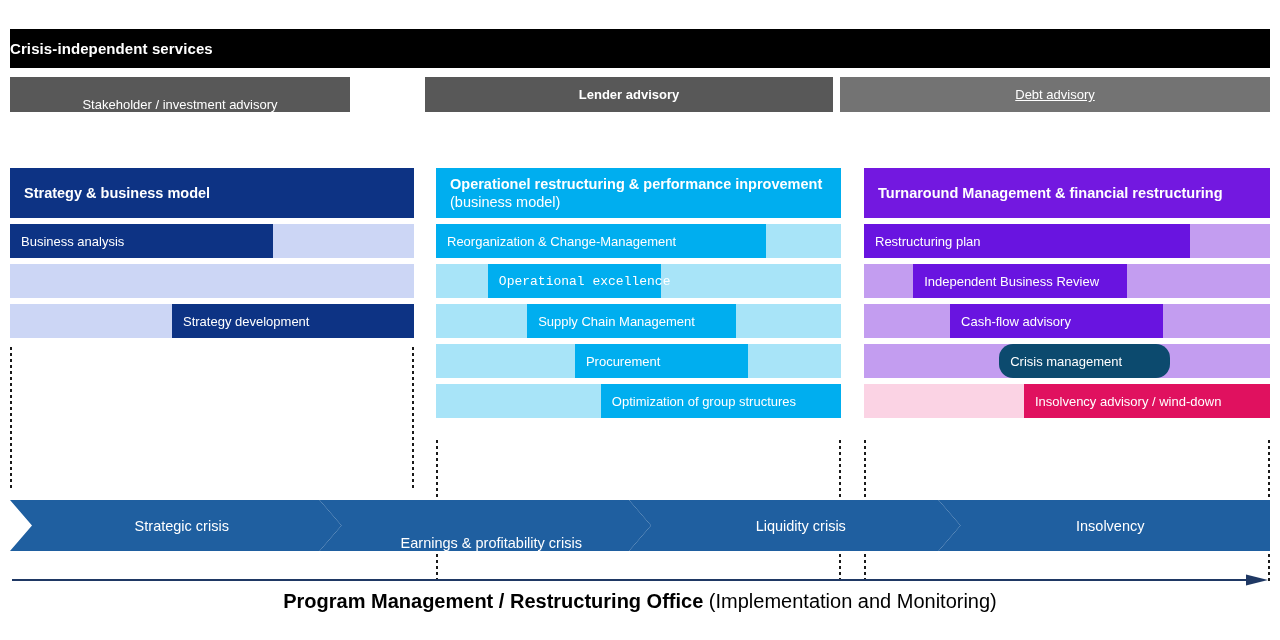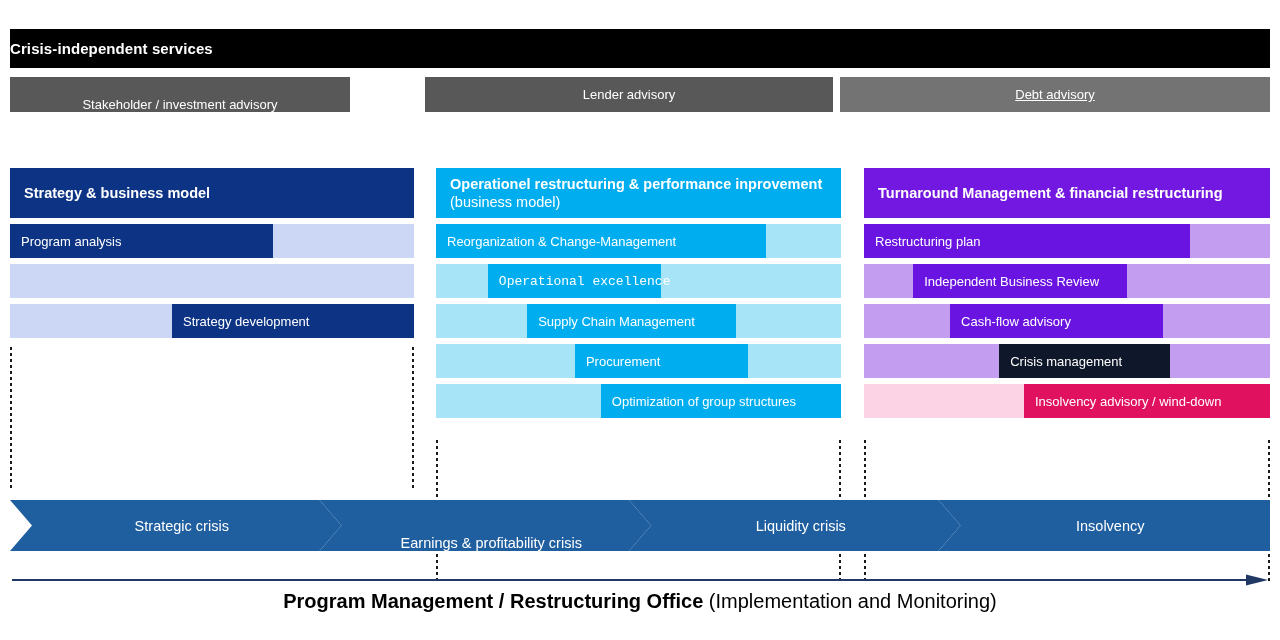--- a/index.html
+++ b/index.html
@@ -166,36 +166,36 @@
 </head>
 <body>
 
 <div id="crisis-independent-banner" style="background: rgb(0, 0, 0); color: rgb(255, 255, 255);">
   <span>Crisis-independent services</span>
 </div>
 
 <div class="advisory-bar" id="advisory-bar-0" style="background: rgb(88, 88, 88);">
   <span>Stakeholder / investment advisory</span>
 </div>
-<div class="advisory-bar" id="advisory-bar-1" style="background: rgb(88, 88, 88);">
+<div class="advisory-bar" id="advisory-bar-1" style="background: rgb(88, 88, 88); font-weight: bold;">
   <span>Lender advisory</span>
 </div>
 <div class="advisory-bar" id="advisory-bar-2" style="background: #737373; text-decoration: underline;">
   <span>Debt advisory</span>
 </div>
 
 <div class="column" id="column-0">
   <div class="column-header" style="background: rgb(13, 51, 132);">
     <div>
       <span>Strategy &amp; business model</span><span class="subtle"></span>
     </div>
   </div>
   <div class="bar-row">
     <div class="bar-track" style="background: rgb(204, 214, 245);"></div>
-    <div class="bar-fill" style="background: rgb(13, 51, 132); left: 0%; width: 65%;">Program analysis</div>
+    <div class="bar-fill" style="background: rgb(13, 51, 132); left: 0%; width: 65%;">Business analysis</div>
   </div>
   <div class="bar-row">
     <div class="bar-track" style="background: rgb(204, 214, 245);"></div>
   </div>
   <div class="bar-row">
     <div class="bar-track" style="background: rgb(204, 214, 245);"></div>
     <div class="bar-fill" style="background: rgb(13, 51, 132); left: 40.1%; width: 59.9%;">Strategy development</div>
   </div>
 </div>
 
@@ -240,21 +240,21 @@
   <div class="bar-row">
     <div class="bar-track" style="background: rgb(195, 157, 240);"></div>
     <div class="bar-fill" style="background: rgb(105, 20, 224); left: 12.1%; width: 52.7%;">Independent Business Review</div>
   </div>
   <div class="bar-row">
     <div class="bar-track" style="background: rgb(195, 157, 240);"></div>
     <div class="bar-fill" style="background: rgb(105, 20, 224); left: 21.2%; width: 52.4%;">Cash-flow advisory</div>
   </div>
   <div class="bar-row">
     <div class="bar-track" style="background: rgb(195, 157, 240);"></div>
-    <div class="bar-fill" style="background: #0f172a; left: 33.3%; width: 42.1%;">Crisis management</div>
+    <div class="bar-fill" style="background: #0c4a6e; left: 33.3%; width: 42.1%; border-radius: 14px;">Crisis management</div>
   </div>
   <div class="bar-row">
     <div class="bar-track" style="background: rgb(251, 211, 228);"></div>
     <div class="bar-fill" style="background: rgb(224, 17, 95); left: 39.4%; width: 60.6%;">Insolvency advisory / wind-down</div>
   </div>
 </div>
 
 <div class="rail-zone" id="rail-zone-0">
   <div class="rail left"></div>
   <div class="rail right"></div>

